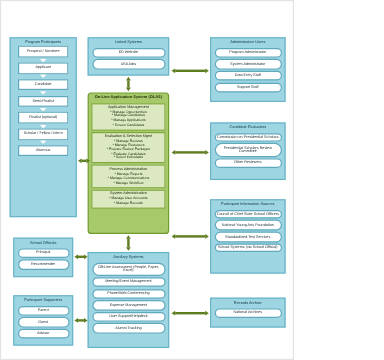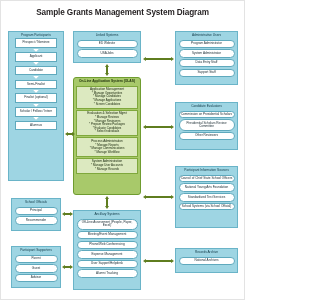--- a/index.html
+++ b/index.html
@@ -128,21 +128,20 @@
   .page-border{
     position:absolute;left:0;top:0;width:245px;height:300px;
     border:1px solid #e3e3e3;box-sizing:border-box;pointer-events:none;
   }
 </style>
 </head>
 <body>
 
 <div id="page">
 
-  <div class="title">Sample Grants Management System Diagram</div>
 
   <div class="grp" style="left:8px;top:31px;width:56px;height:150px;">
     <div class="grp-title">Program Participants</div>
     <div style="padding-bottom:1px;">
       <div class="node">Prospect / Nominee</div>
       <div class="downarrow"></div>
       <div class="node">Applicant</div>
       <div class="downarrow"></div>
       <div class="node">Candidate</div>
       <div class="downarrow"></div>

